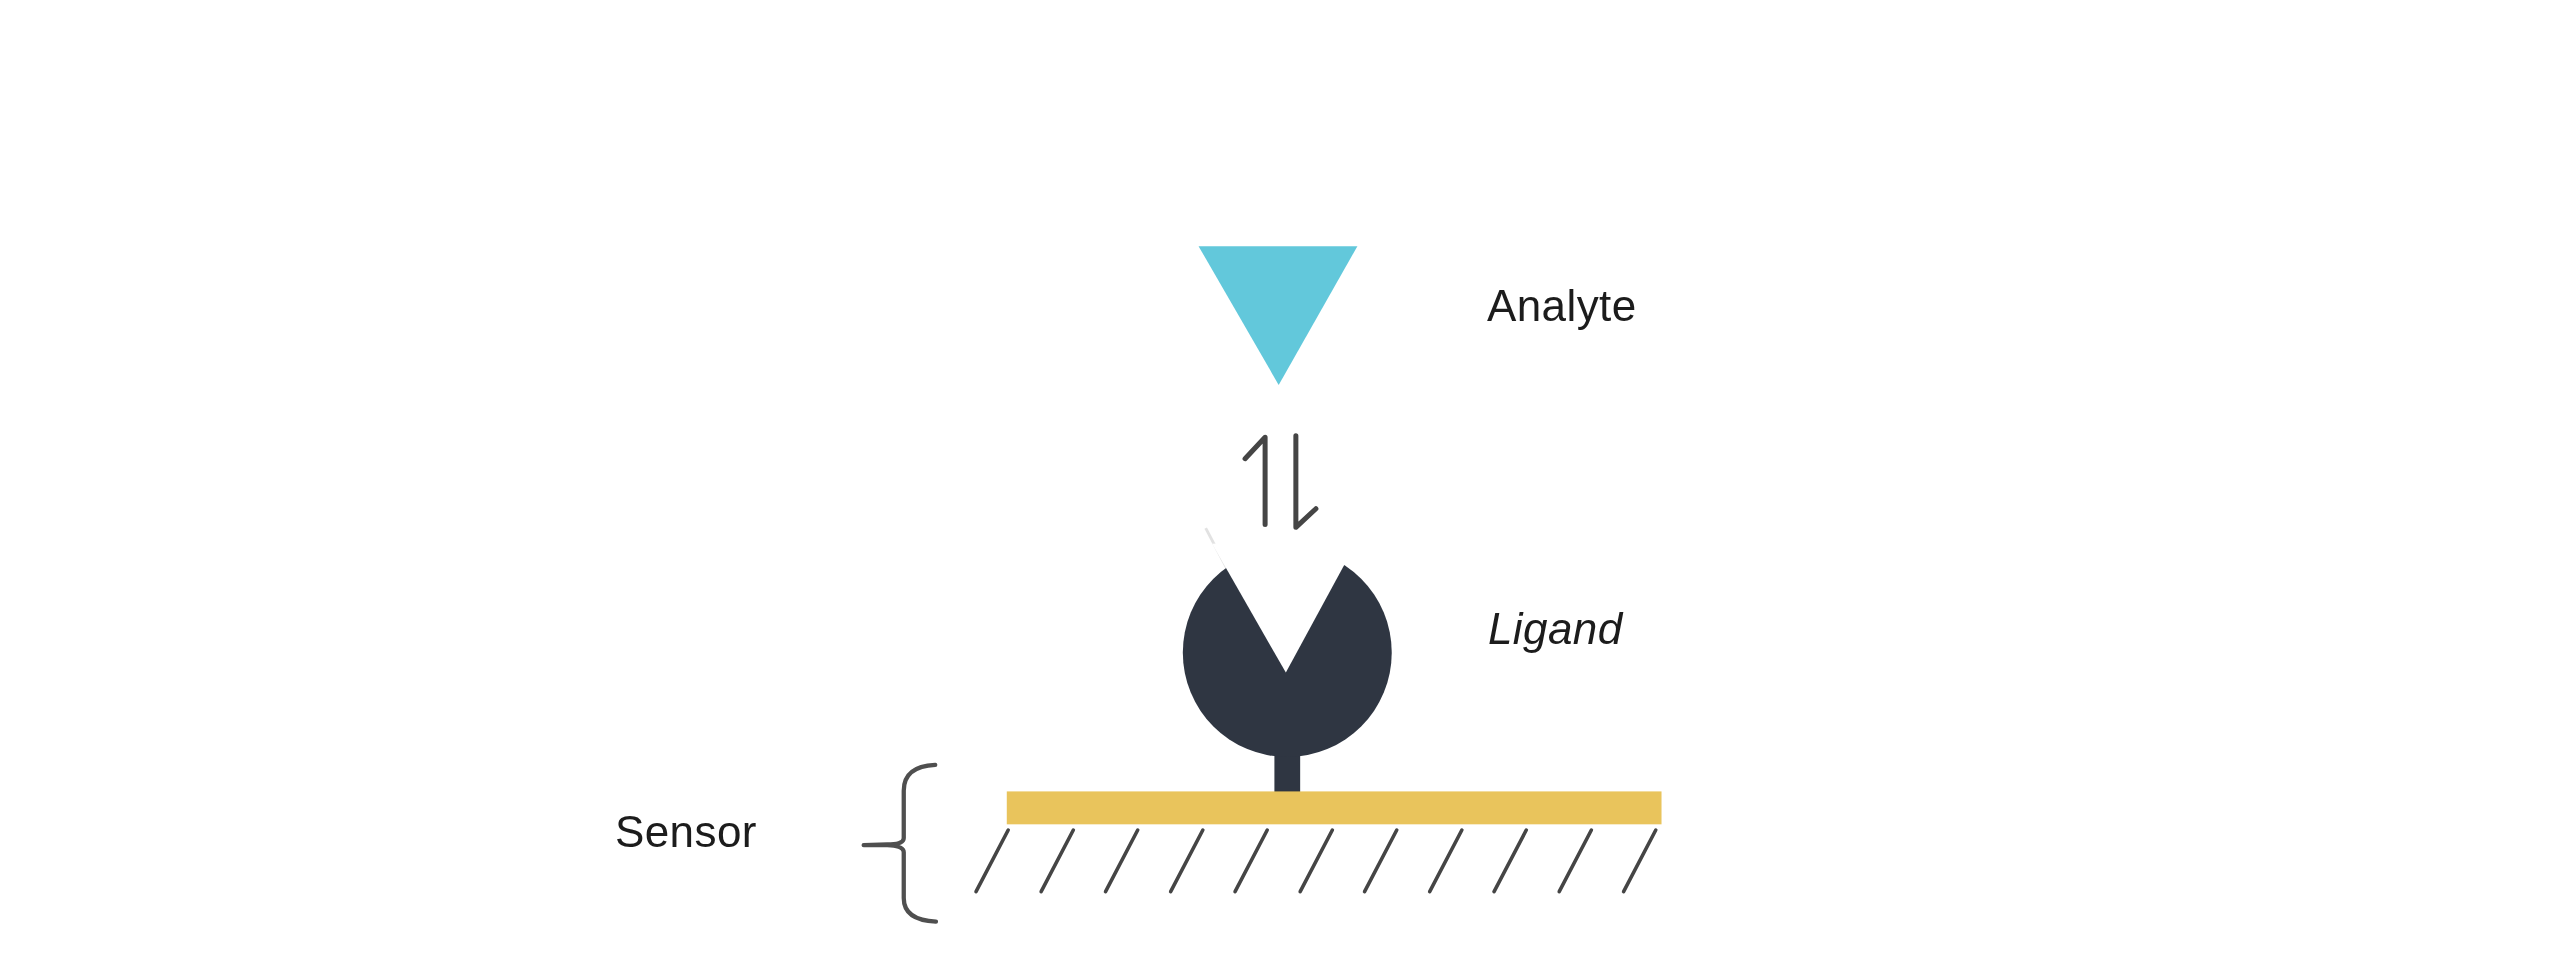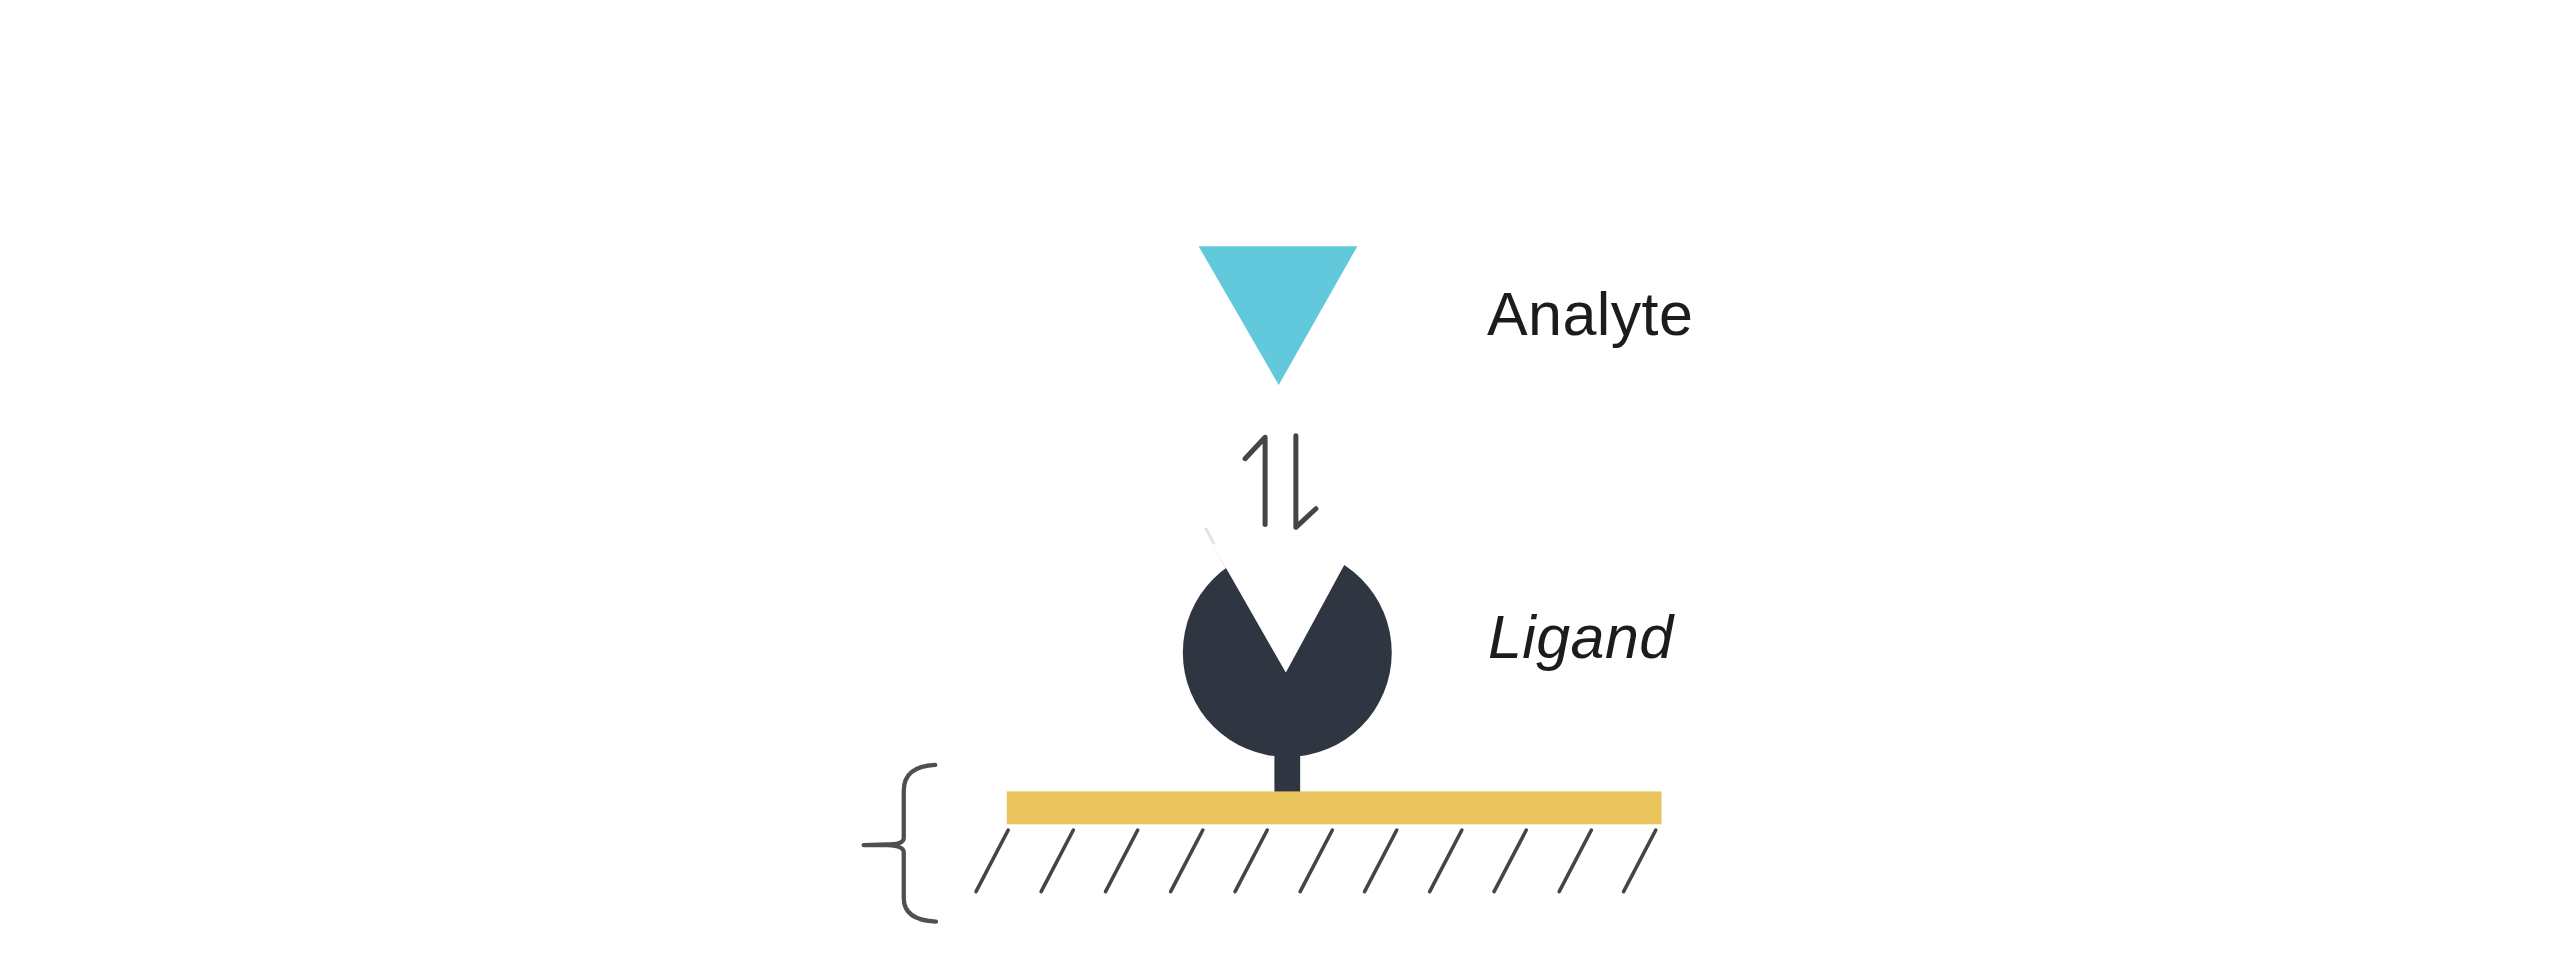--- a/index.html
+++ b/index.html
@@ -18,21 +18,21 @@
   .diagram-svg {
     position: absolute;
     left: 0;
     top: 0;
     width: 2576px;
     height: 966px;
     display: block;
   }
   .label {
     position: absolute;
-    font-size: 61px;
+    font-size: 44px;
     line-height: 1;
     color: #1c1c1c;
     white-space: nowrap;
     letter-spacing: 0.4px;
   }
   .label-analyte { left: 1487px; top: 284px; }
   .label-ligand  { left: 1488px; top: 607px; font-style: italic; }
   .label-sensor  { left: 615px;  top: 810px; }
 </style>
 </head>
@@ -81,15 +81,16 @@
              L 1240,1181
              Q 1263,1182 1263,1191
              L 1263,1255
              Q 1263,1286 1308,1288"></path>
   </svg>
 
   <div class="label label-analyte">Analyte</div>
 
   <div class="label label-ligand">Ligand</div>
 
+  <div class="label label-sensor">Sensor</div>
 
 </div>
 
 
 </body></html>

